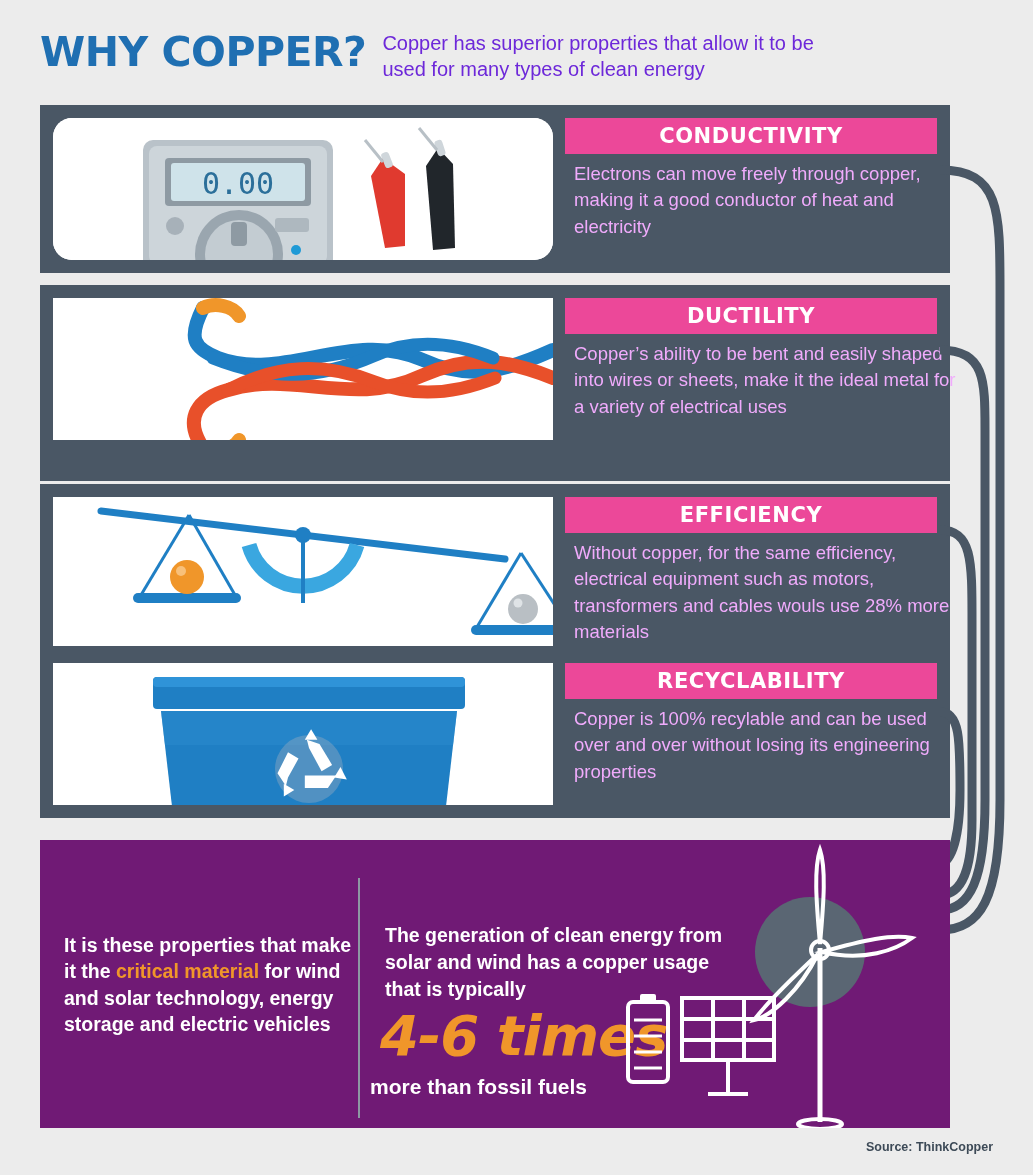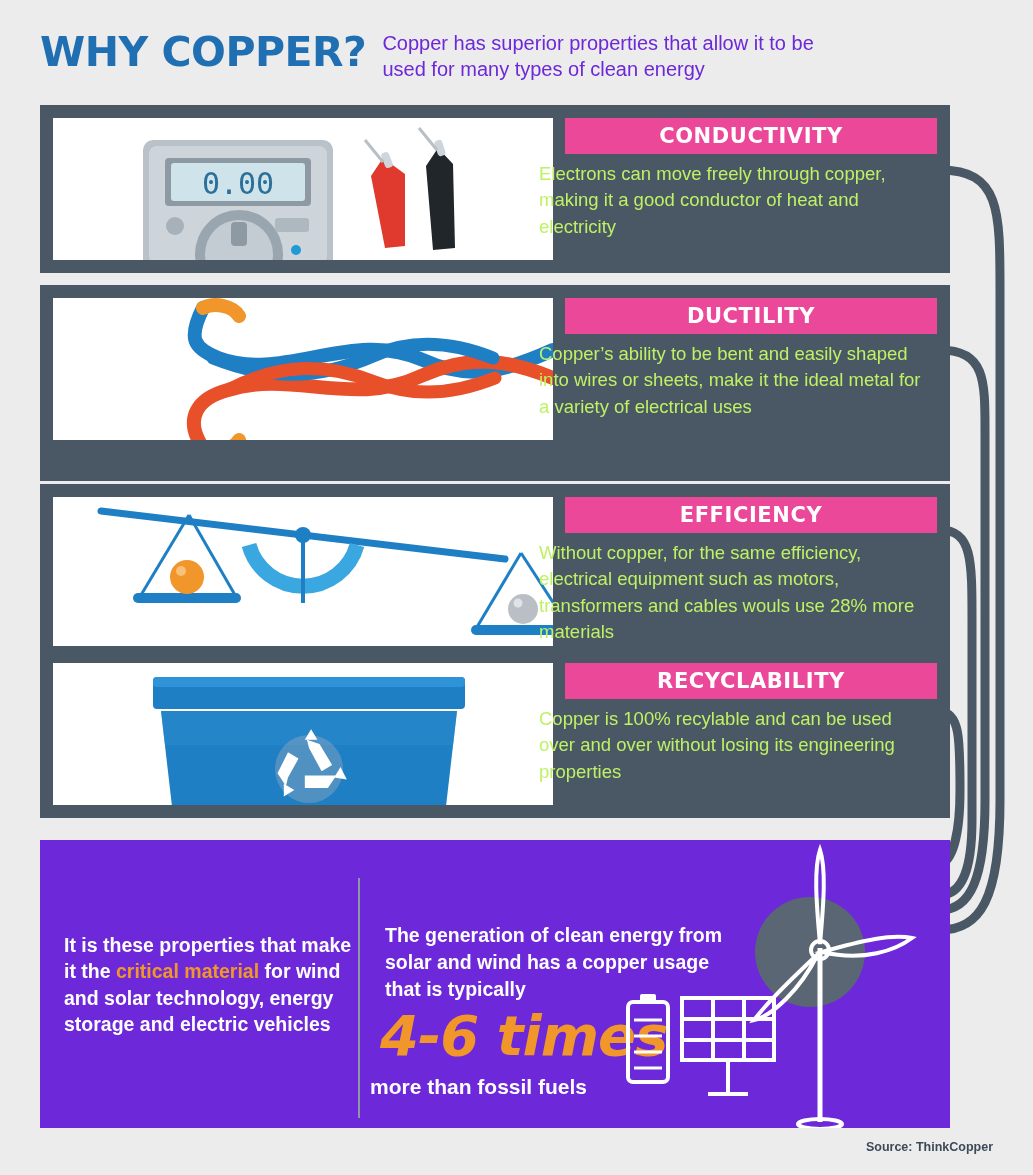--- a/index.html
+++ b/index.html
@@ -70,34 +70,34 @@
     font-size: 21px;
     font-weight: bold;
     letter-spacing: 0.6px;
     display: flex;
     align-items: center;
     justify-content: center;
     font-family: "DejaVu Sans", sans-serif;
   }
   .card .desc {
     position: absolute;
-    left: 499px;
+    left: 534px;
     top: 56px;
     width: 385px;
-    color: #bef264;
+    color: #f0abfc;
     font-size: 18.5px;
     line-height: 1.42;
   }
 
   #card-conductivity { top: 105px;  height: 168px; }
   #card-ductility    { top: 285px;  height: 196px; }
   #card-efficiency   { top: 464px;  height: 175px; margin-top: 20px; }
   #card-recyclability{ top: 650px;  height: 168px; }
 
-  #card-conductivity .photo { top: 13px; width: 500px; height: 142px; }
+  #card-conductivity .photo { top: 13px; width: 500px; height: 142px; border-radius: 19px; }
   #card-ductility .photo    { top: 13px; width: 500px; height: 142px; }
   #card-efficiency .photo   { top: 13px; width: 500px; height: 149px; }
   #card-recyclability .photo{ top: 13px; width: 500px; height: 142px; }
 
   
   .connectors {
     position: absolute;
     left: 940px;
     top: 100px;
     width: 93px;
@@ -105,21 +105,21 @@
     pointer-events: none;
   }
 
   
   .bottom {
     position: absolute;
     left: 40px;
     top: 840px;
     width: 910px;
     height: 288px;
-    background: #6d28d9;
+    background: #701a75;
     color: #ffffff;
   }
   .bottom .left-text {
     position: absolute;
     left: 24px;
     top: 92px;
     width: 288px;
     font-size: 19.5px;
     font-weight: bold;
     line-height: 1.35;

